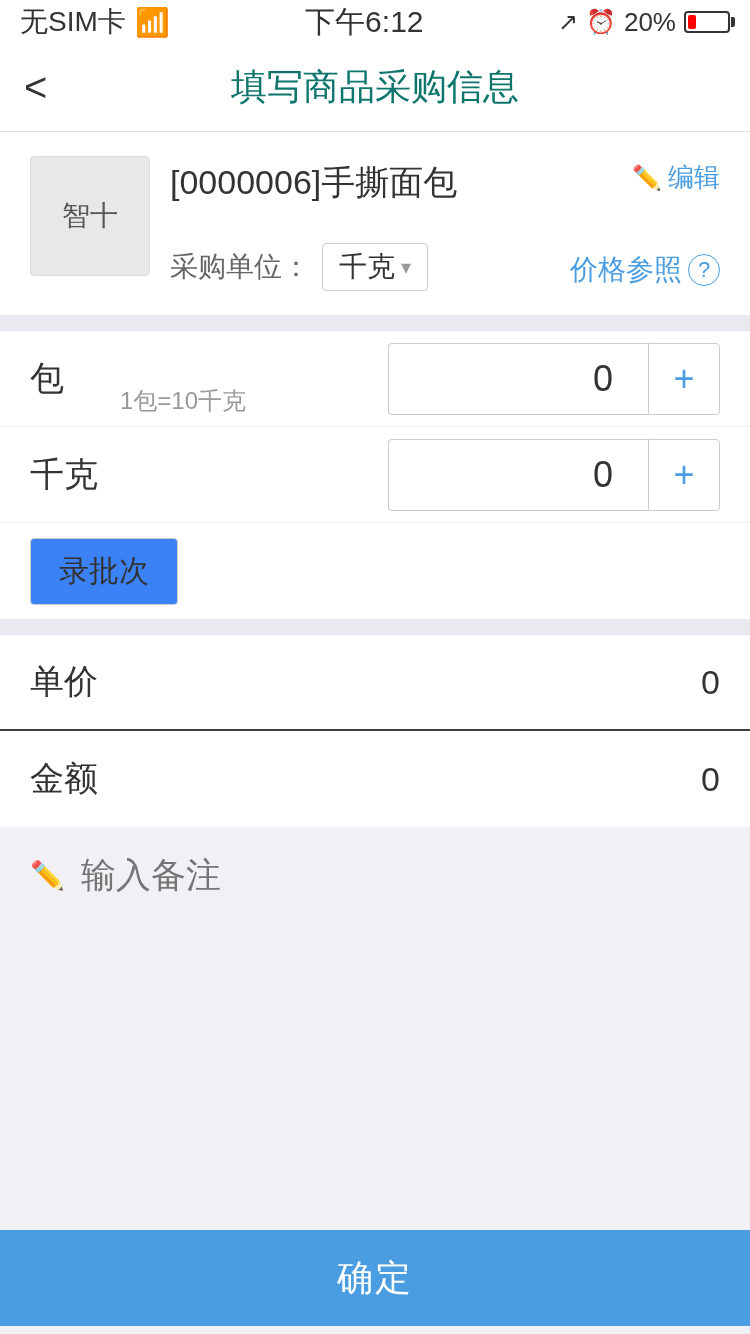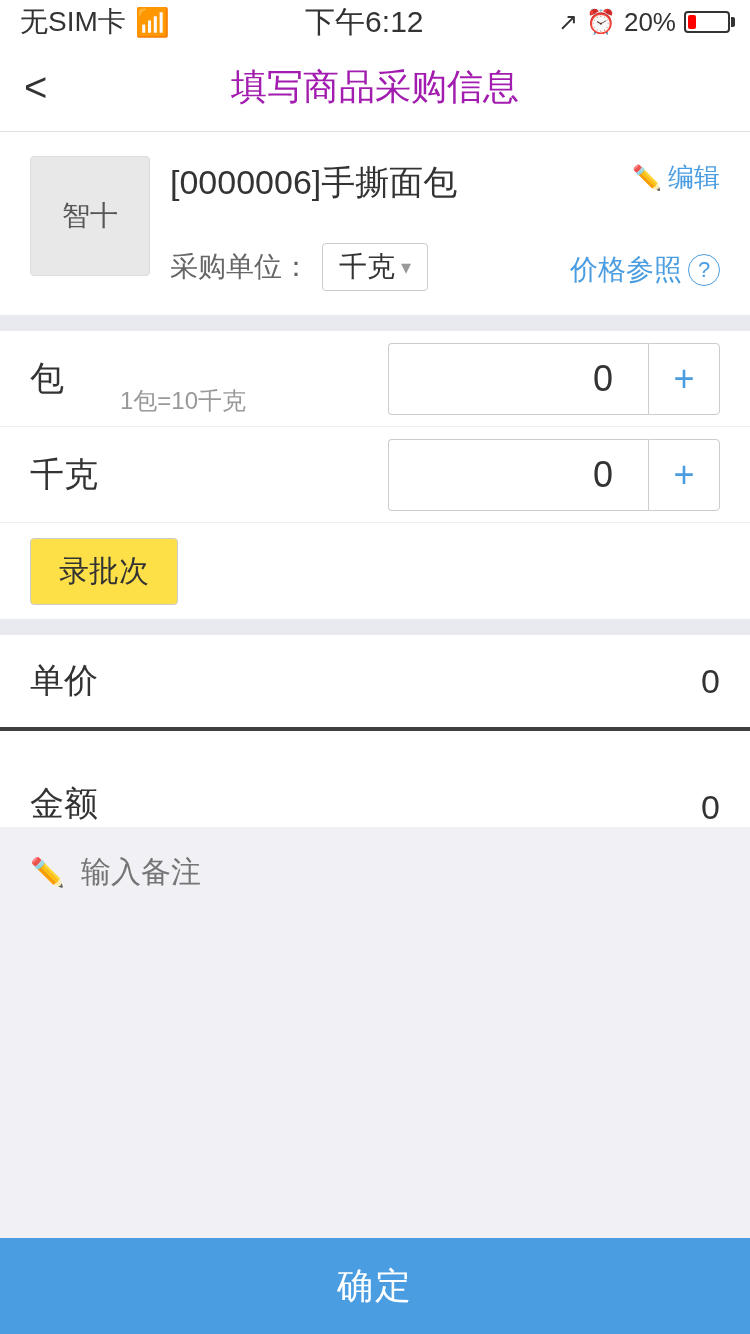--- a/index.html
+++ b/index.html
@@ -67,21 +67,21 @@
     .nav-back {
       position: absolute;
       left: 24px;
       font-size: 40px;
       color: #333;
       cursor: pointer;
     }
     .nav-title {
       font-size: 36px;
       font-weight: 500;
-      color: #a21caf;
+      color: #0f766e;
     }
 
     
     .product-card {
       background: #fff;
       margin-top: 0;
       padding: 24px 30px;
       display: flex;
       align-items: flex-start;
       gap: 20px;
@@ -225,67 +225,67 @@
     .summary-text {
       font-size: 34px;
       color: #333;
     }
     .batch-btn {
       border: 1px solid #ccc;
       border-radius: 4px;
       padding: 12px 28px;
       font-size: 30px;
       color: #333;
-      background: #fde047;
+      background: #3b82f6;
       cursor: pointer;
     }
 
     
     .price-section {
       background: #fff;
       margin-top: 0;
     }
     .price-row {
       display: flex;
       align-items: center;
       justify-content: space-between;
       padding: 0 30px;
       height: 96px;
-      border-bottom: 4px solid #404040;
+      border-bottom: 2px solid #404040;
     }
     .price-label {
       font-size: 34px;
       color: #333;
     }
     .price-value {
       font-size: 34px;
       color: #333;
     }
 
     
     .remark-section {
       background: #f0f0f5;
       padding: 28px 30px;
       display: flex;
       align-items: center;
       gap: 16px;
     }
     .remark-input {
-      font-size: 30px;
+      font-size: 35px;
       color: #aaa;
       background: transparent;
       border: none;
       outline: none;
       flex: 1;
     }
 
     
     .bottom-area {
       position: fixed;
-      bottom: 0;
+      bottom: 8px;
       left: 0;
       width: 750px;
       background: #000000;
     }
     .confirm-btn {
       width: 100%;
       height: 96px;
       background: #4a9de0;
       border: none;
       color: #fff;
@@ -374,21 +374,21 @@
   <div class="batch-btn">录批次</div>
 </div>
 
 <div class="section-divider"></div>
 
 <div class="price-section">
   <div class="price-row">
     <span class="price-label">单价</span>
     <span class="price-value">0</span>
   </div>
-  <div class="price-row" style="border-bottom:none;align-items:flex-end;">
+  <div class="price-row" style="border-bottom:none;">
     <span class="price-label">金额</span>
     <span class="price-value">0</span>
   </div>
 </div>
 
 <div class="remark-section">
   <span style="font-size:28px;color:#aaa;">✏️</span>
   <input class="remark-input" type="text" placeholder="输入备注" style="">
 </div>
 

